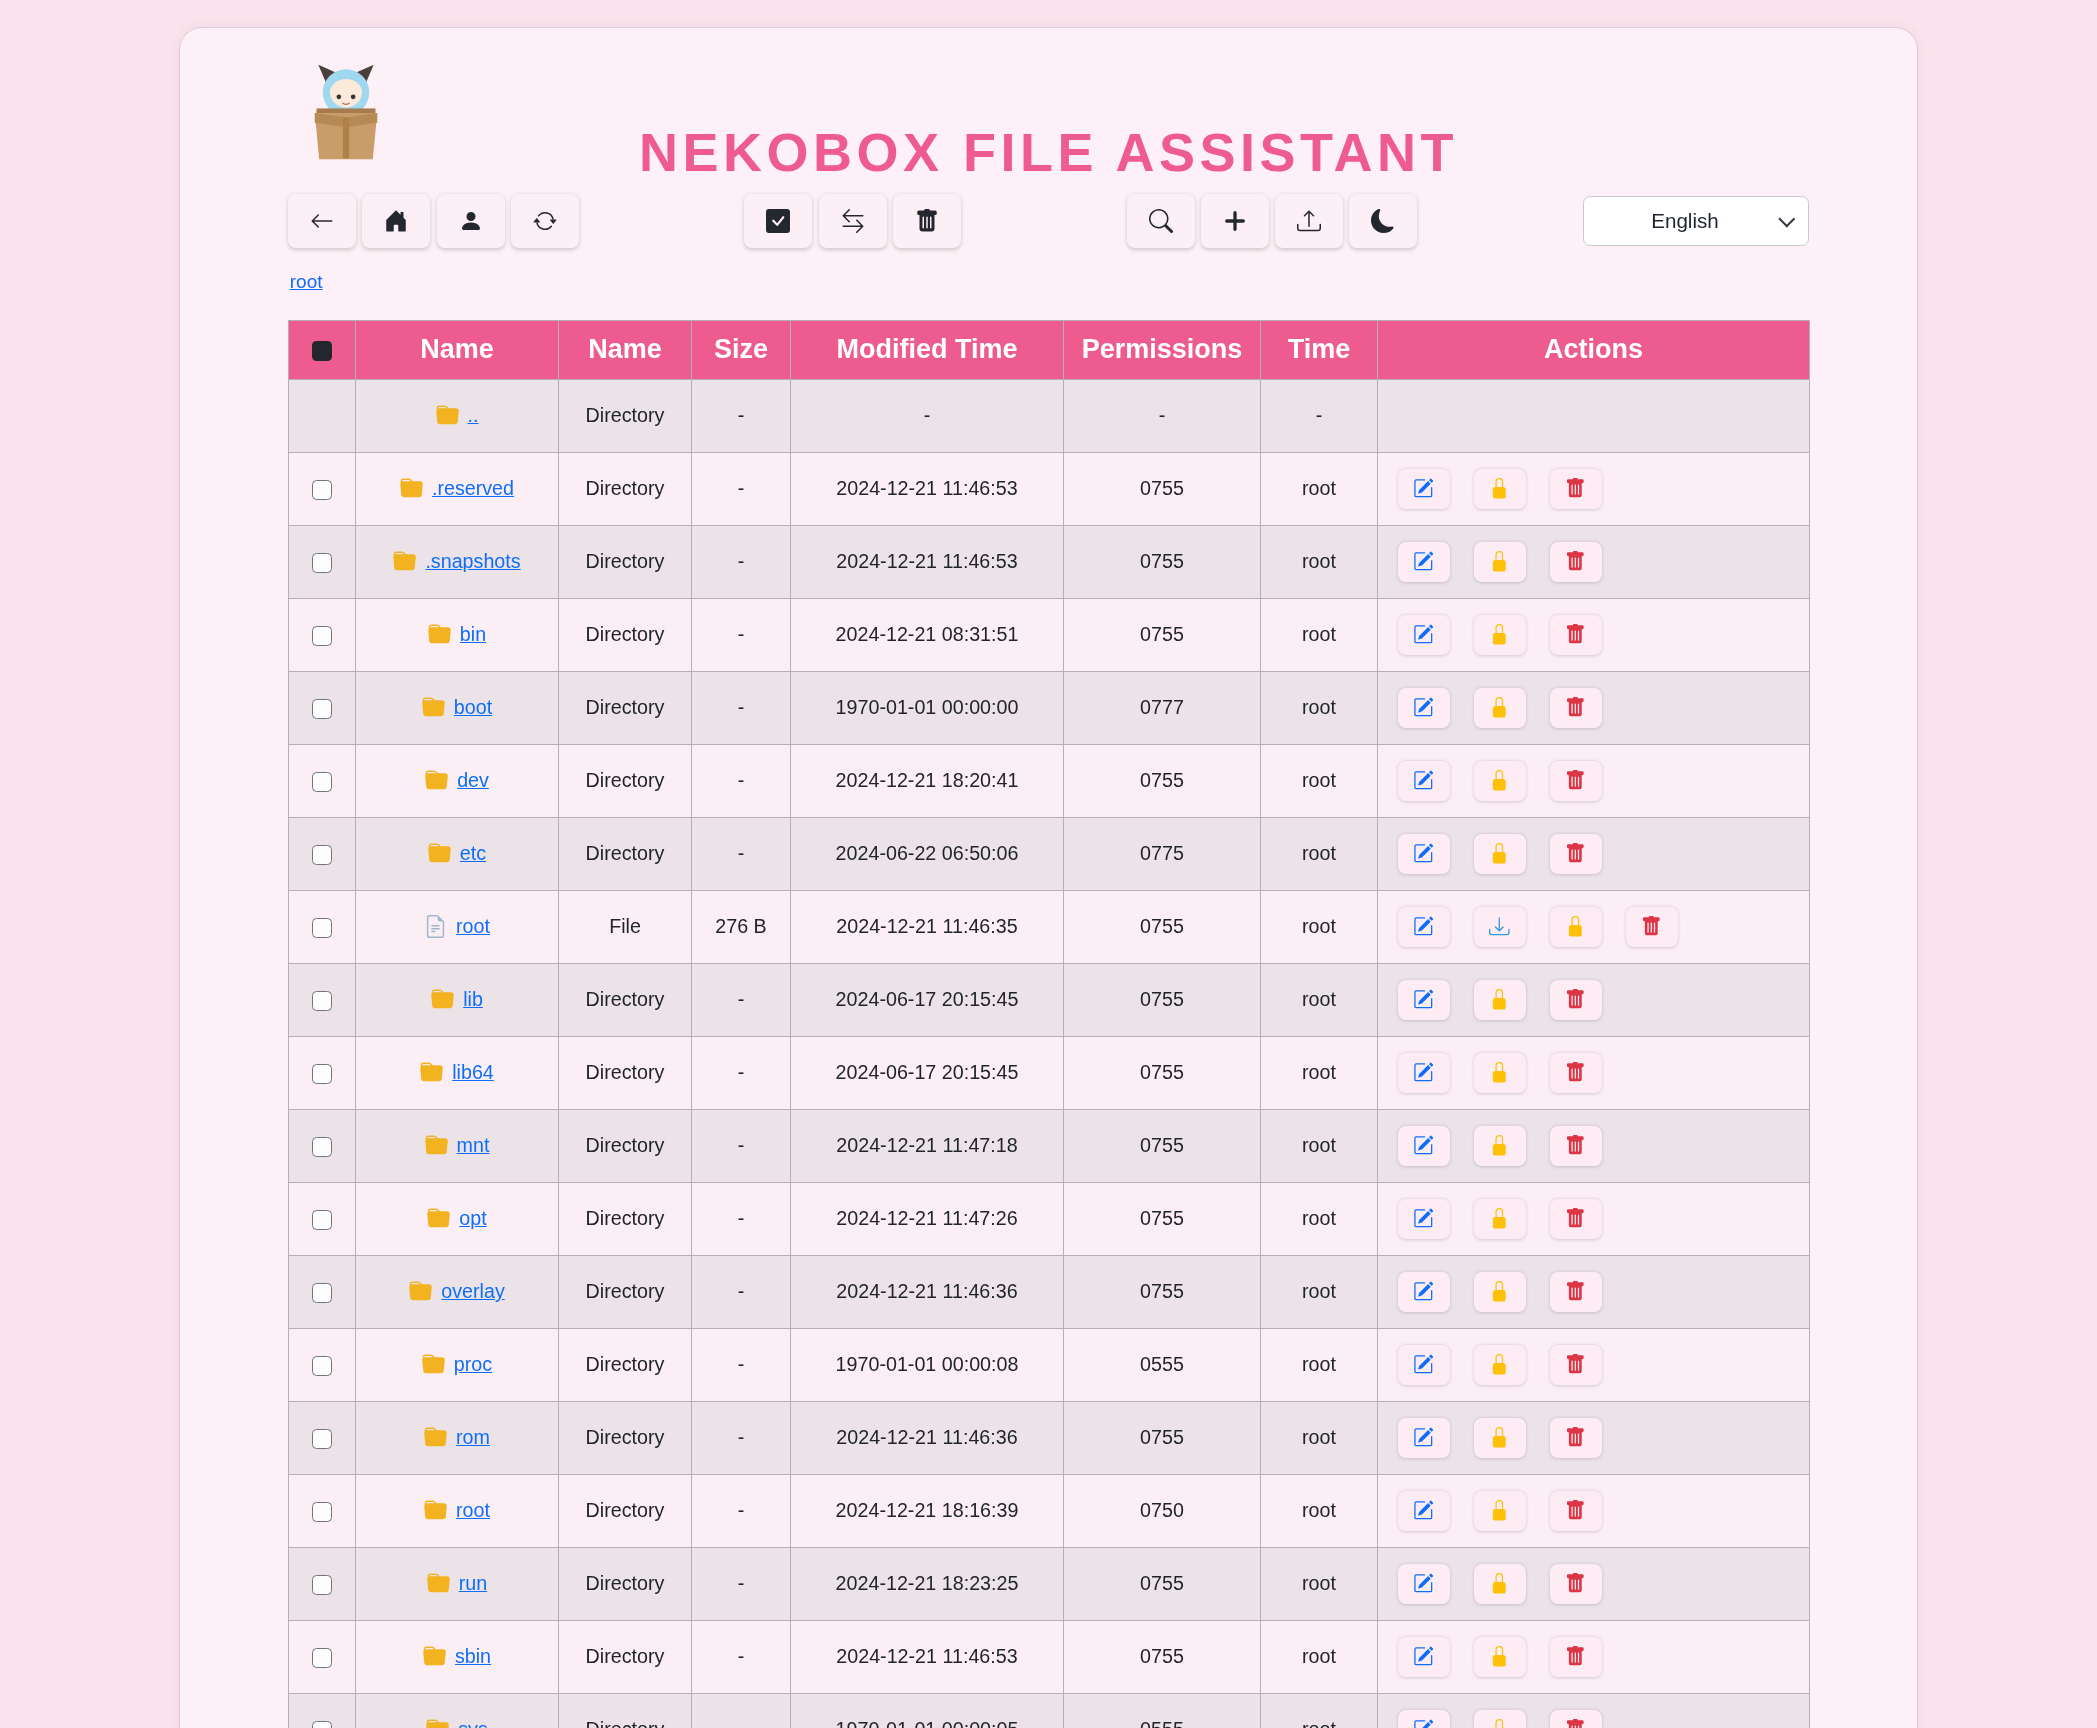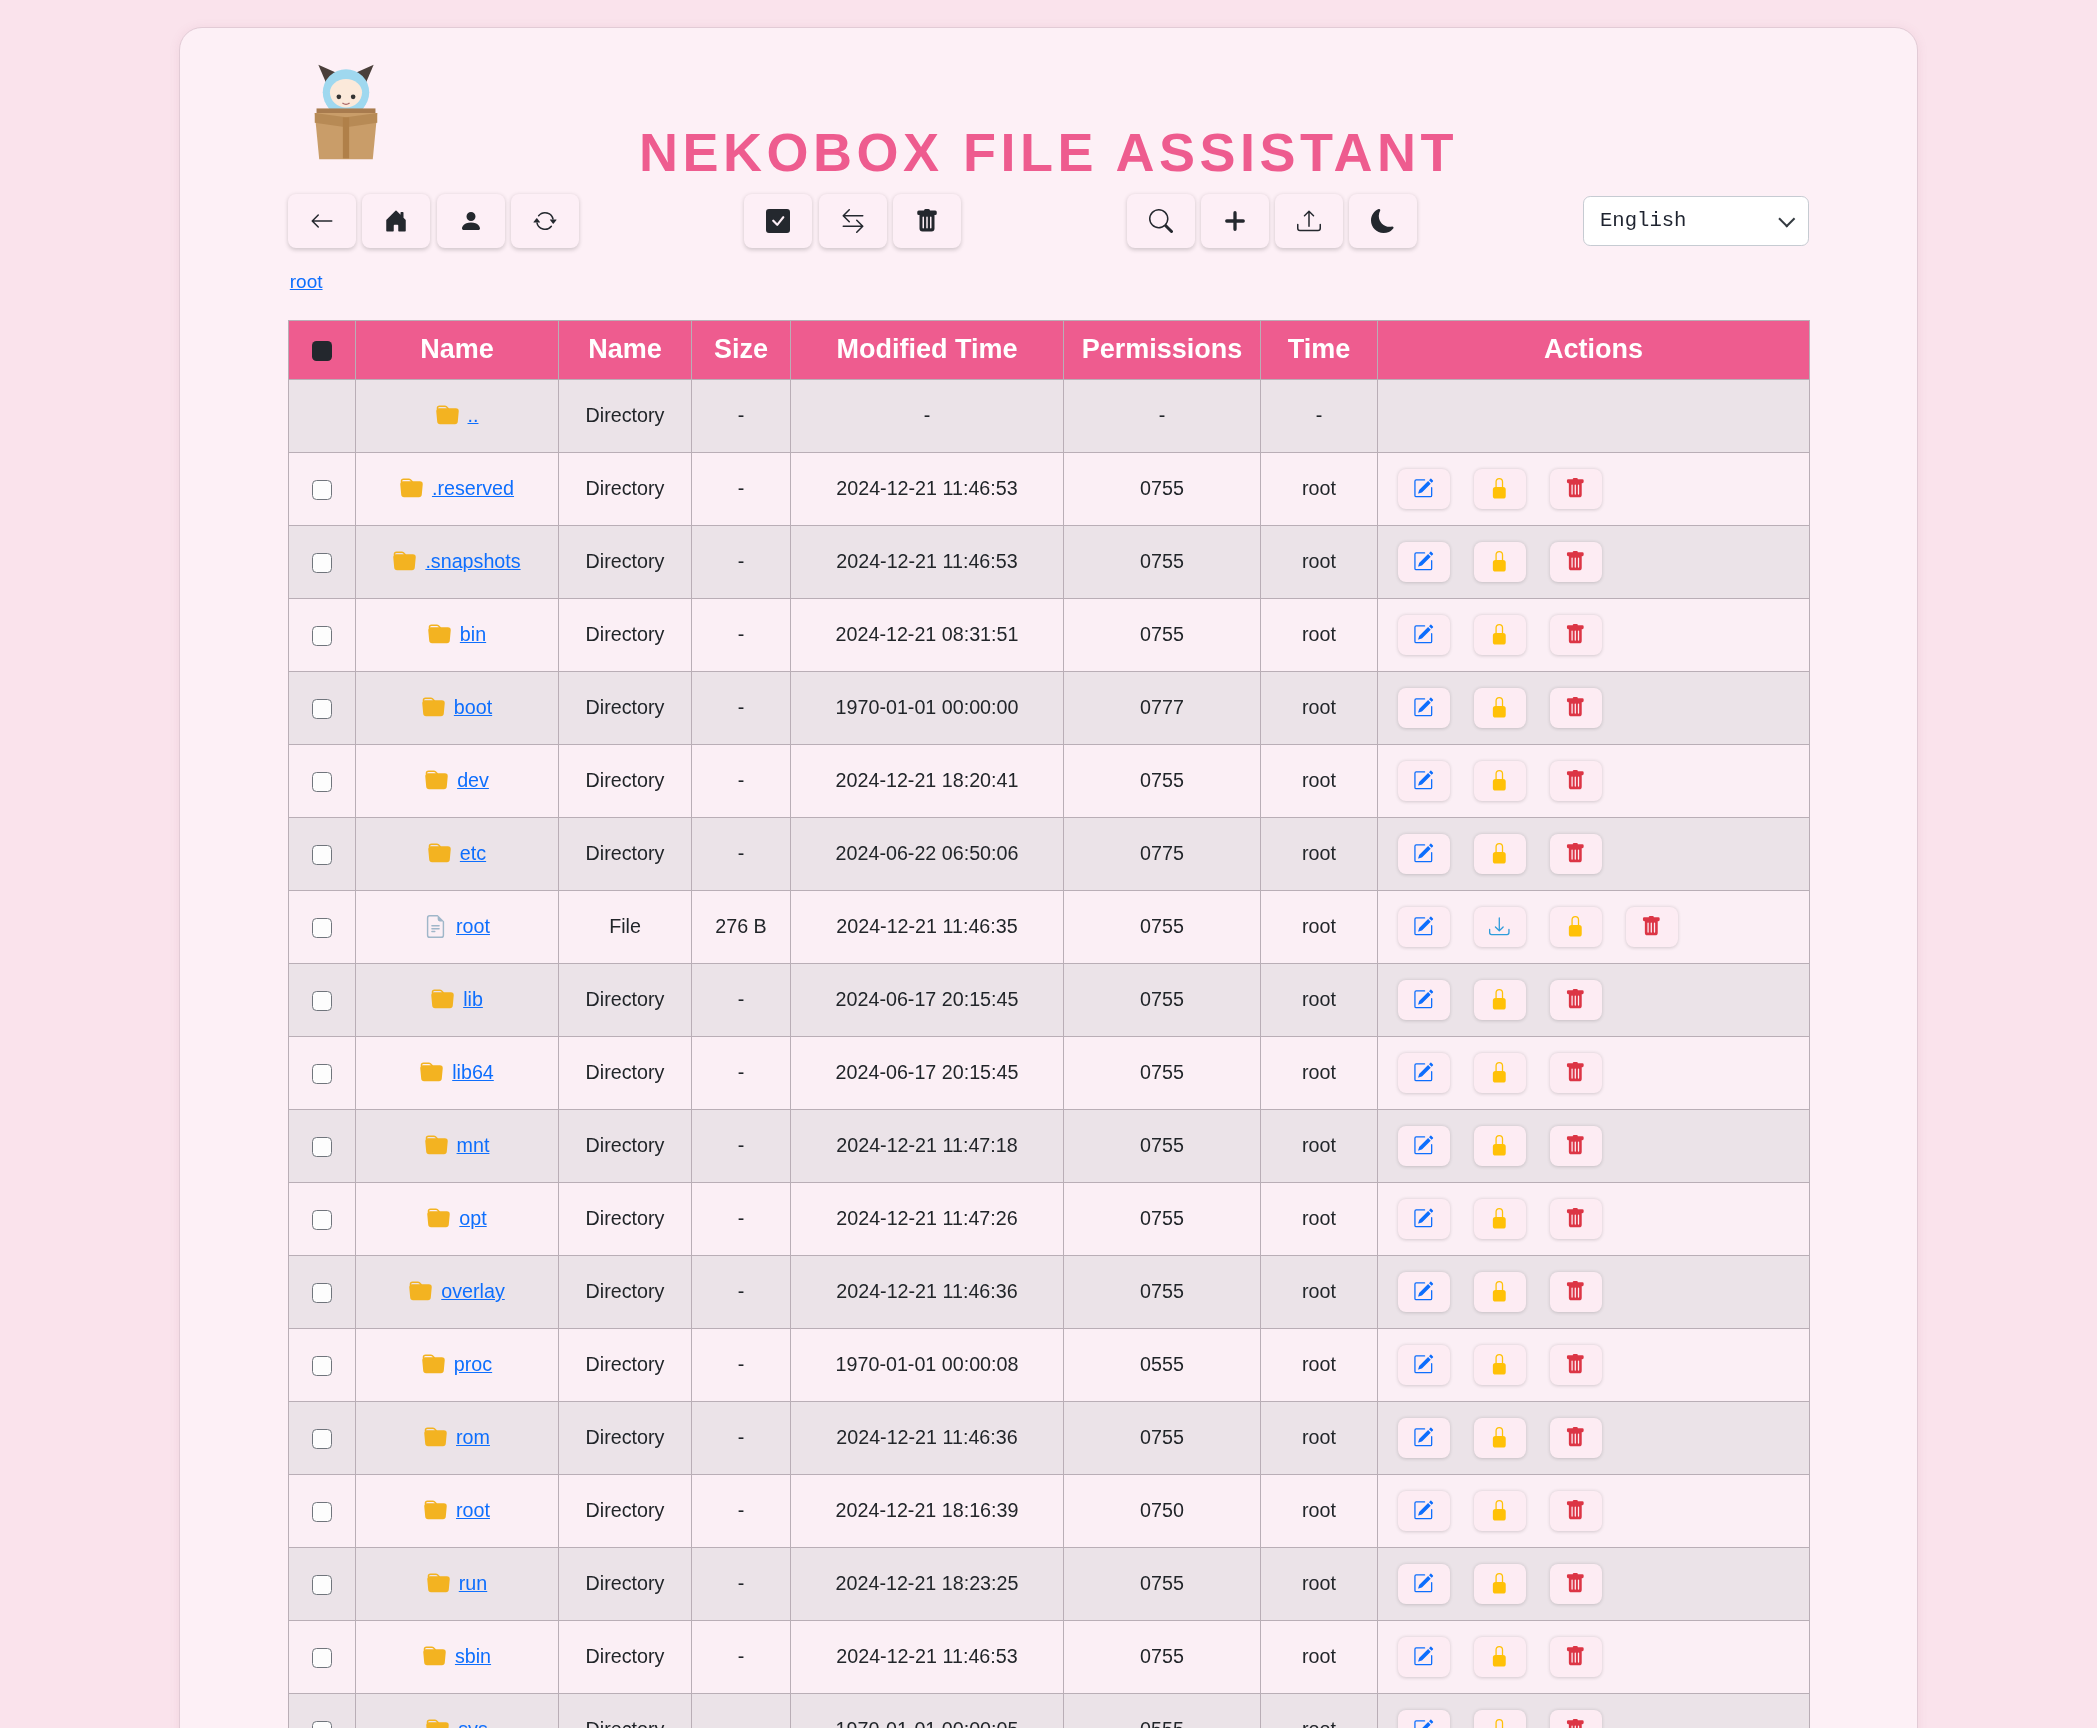--- a/index.html
+++ b/index.html
@@ -40,21 +40,21 @@
     cursor: pointer; color: #24282e;
   }
   .tool-btn span { display: flex; }
   .tool-btn svg { width: 24px; height: 24px; }
   .lang-wrap { position: relative; }
   select.lang {
     appearance: none; -webkit-appearance: none;
     width: 226px; height: 50px;
     background: #ffffff; border: 0.9px solid #c6cbd2; border-radius: 7.2px;
     font-size: 20.6px; padding: 0 38px 0 16px; color: #1f2430;
-    font-family: Liberation Mono, monospace; cursor: pointer;
+    font-family: Liberation Sans, sans-serif; cursor: pointer; text-align: center;
   }
   .lang-chevron {
     position: absolute; right: 16px; top: 50%;
     width: 11.6px; height: 11.6px;
     border-right: 2.7px solid #343a40; border-bottom: 2.7px solid #343a40;
     transform: translateY(-70%) rotate(45deg);
     pointer-events: none;
   }
   .breadcrumb { margin-top: 23px; font-size: 19px; padding-left: 1.8px; }
   .breadcrumb a { color: #0d6efd; }

